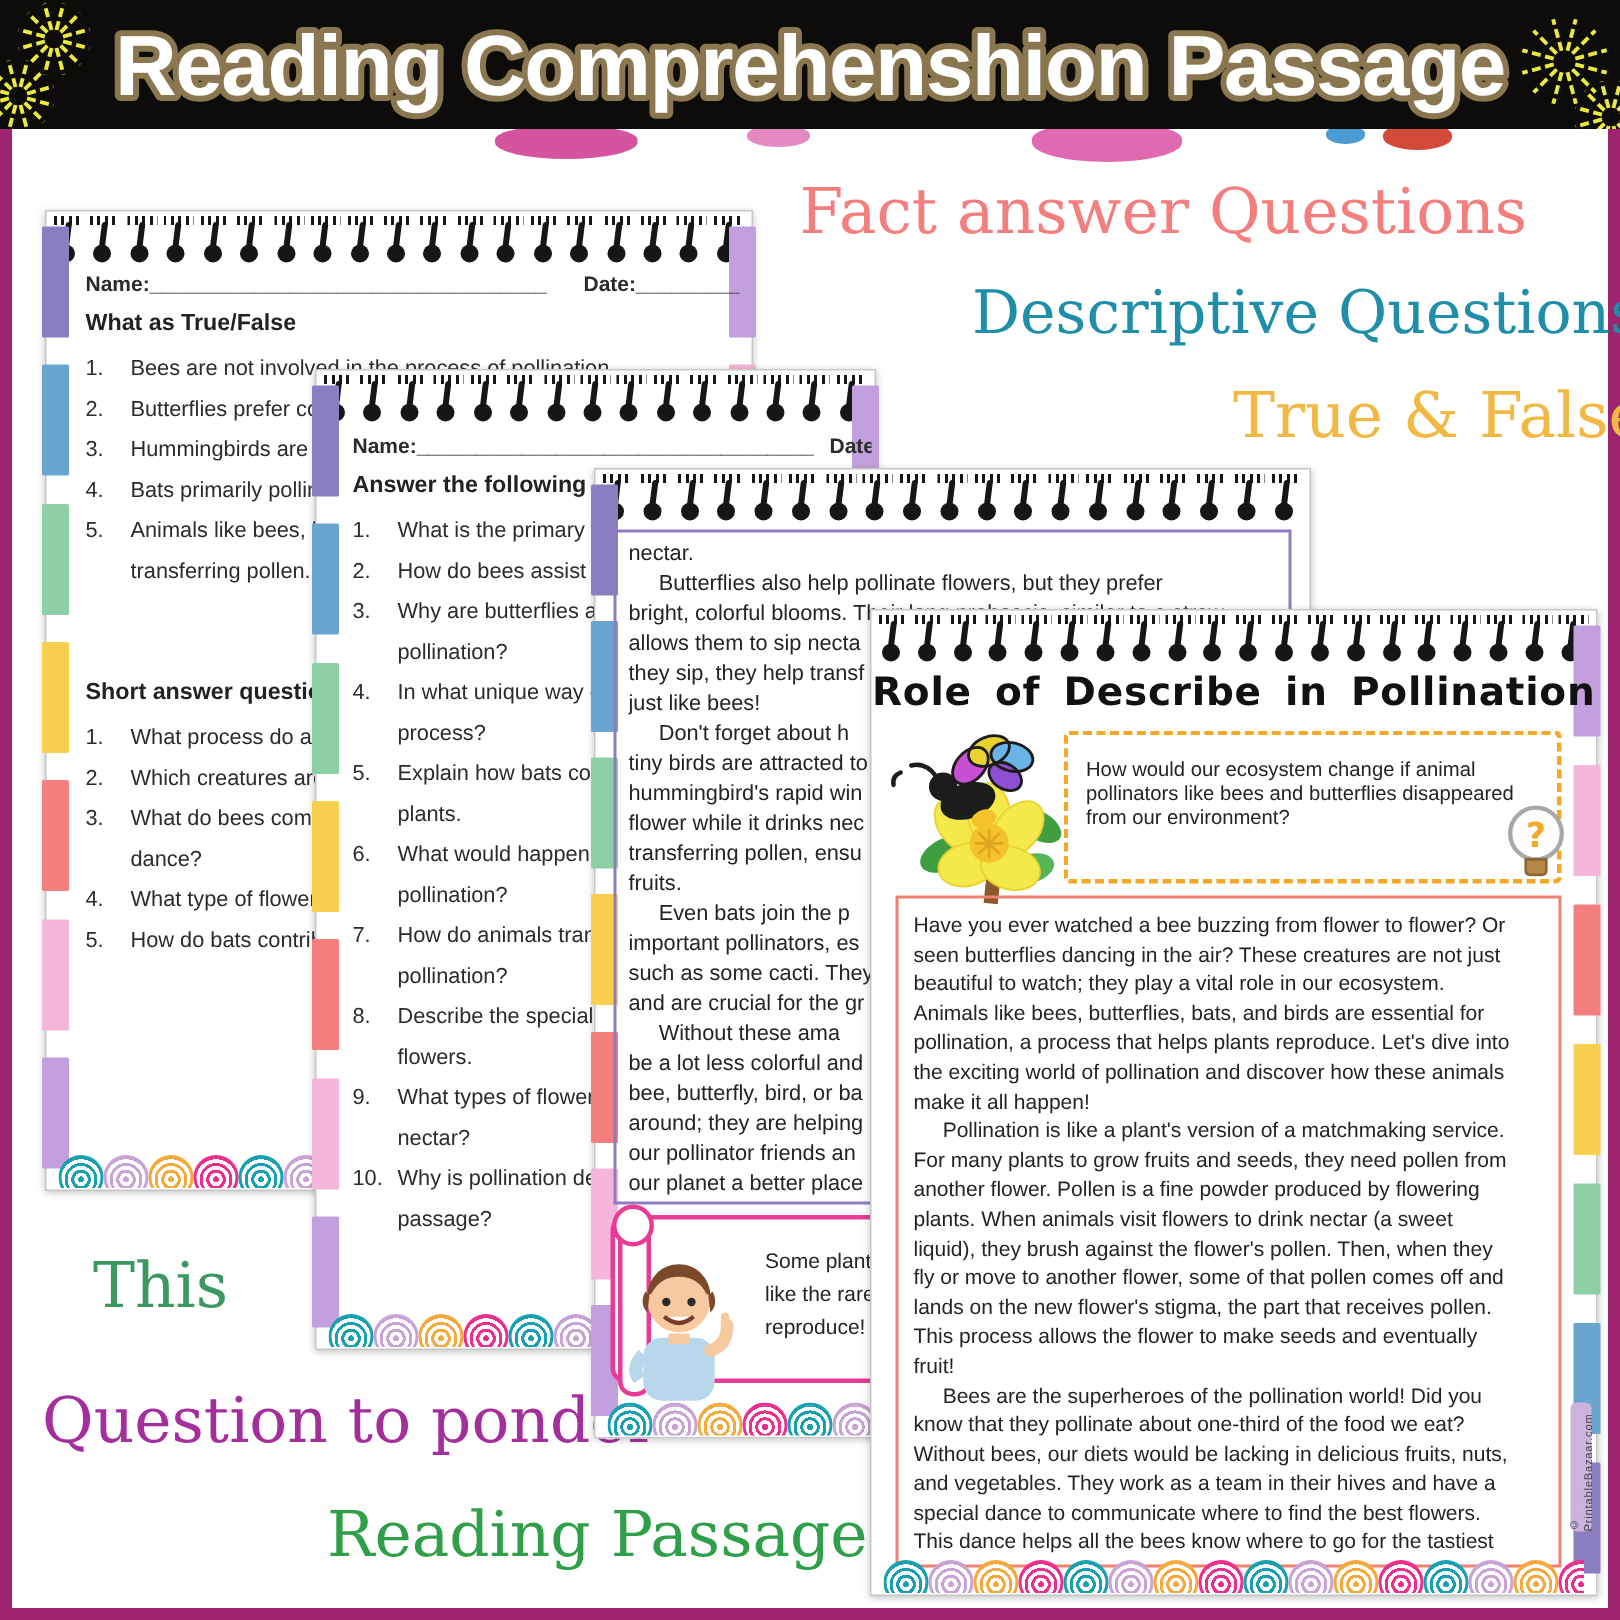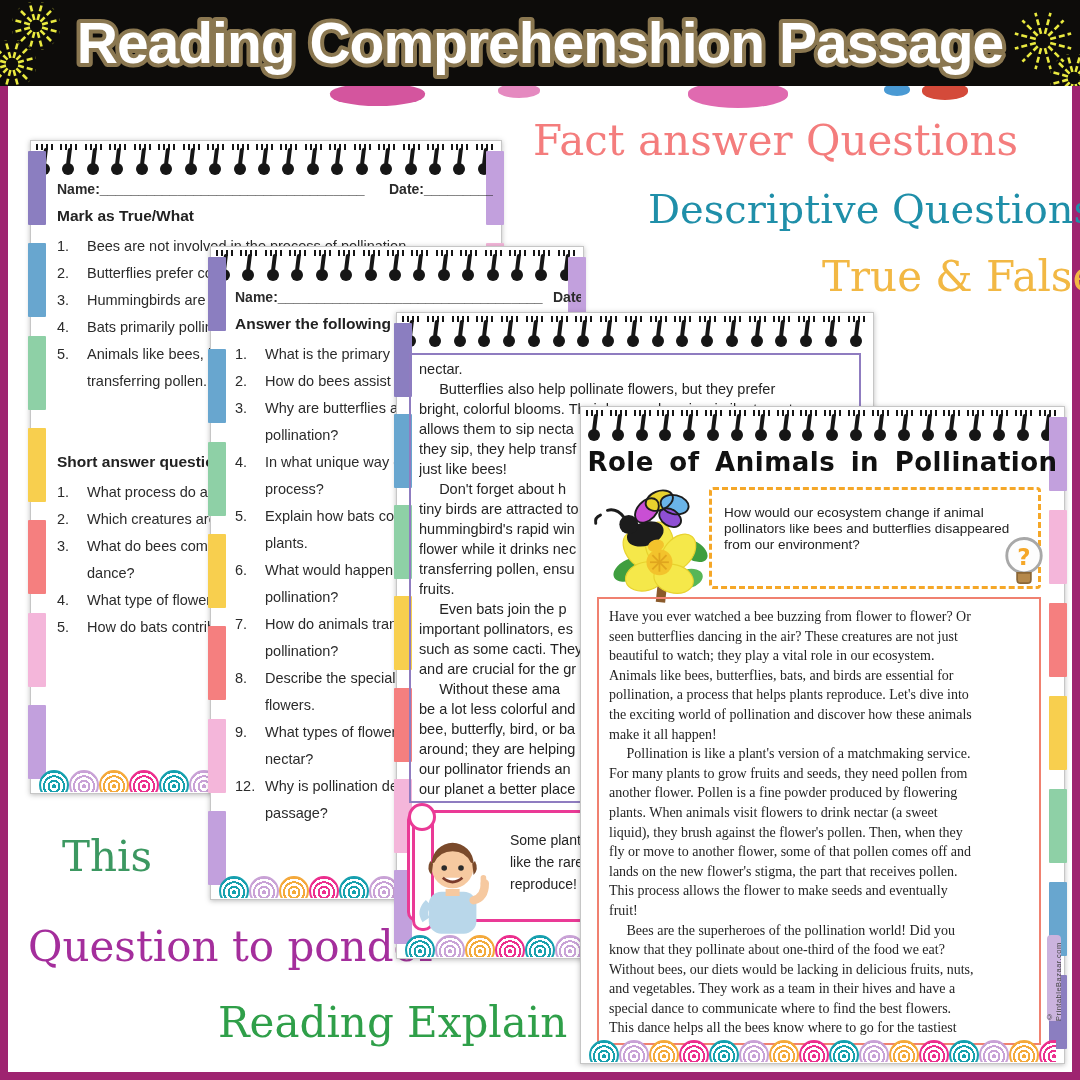--- a/index.html
+++ b/index.html
@@ -59,21 +59,21 @@
   .boy-svg{position:absolute;left:6px;top:16px;z-index:5;}
 
   
   .main-title{position:absolute;left:0;right:0;top:40px;text-align:center;
               font-family:"DejaVu Sans",sans-serif;font-weight:bold;font-size:26px;color:#111;letter-spacing:.5px;word-spacing:6px;}
   .q-box{position:absolute;left:128px;top:80px;width:332px;height:102px;border:3px dashed #f5a728;border-radius:4px;
          box-sizing:border-box;padding:15px 10px 0 12px;}
   .q-box-text{font-size:13.5px;line-height:16px;color:#242424;white-space:pre-line;}
   .pass-box-4{position:absolute;left:16px;top:190px;width:444px;height:448px;border:2px solid #f08170;
               box-sizing:border-box;padding:8px 10px;overflow:hidden;}
-  .pass-text-4{font-size:14px;line-height:19.6px;color:#242424;white-space:pre;overflow:hidden;font-family:Liberation Serif, serif;}
+  .pass-text-4{font-size:14px;line-height:19.6px;color:#242424;white-space:pre;overflow:hidden;}
   .flower-svg{position:absolute;left:10px;top:70px;}
   .bulb-svg{position:absolute;left:420px;top:128px;}
   .copyright{position:absolute;right:3px;top:528px;width:14px;height:86px;background:#cbb3de;border-radius:4px;
              writing-mode:vertical-rl;transform:rotate(180deg);font-size:7.5px;color:#444;
              display:flex;align-items:center;justify-content:center;letter-spacing:.5px;}
 </style>
 </head>
 <body>
 
 <div class="banner">
@@ -144,21 +144,21 @@
 <div class="blob" style="left:498px;top:84px;width:42px;height:14px;background:#e58ac0;"></div>
 <div class="blob" style="left:688px;top:82px;width:100px;height:26px;background:#e06ab0;"></div>
 <div class="blob" style="left:884px;top:84px;width:26px;height:12px;background:#4a9ad4;"></div>
 <div class="blob" style="left:922px;top:83px;width:46px;height:17px;background:#d44a3a;"></div>
 
 <div class="cat-label" style="left:533px;top:116px;font-size:42px;color:#f47d7d;">Fact answer Questions</div>
 <div class="cat-label" style="left:648px;top:186px;font-size:40px;color:#1f8fa9;">Descriptive Questions</div>
 <div class="cat-label" style="left:822px;top:252px;font-size:42px;color:#f2b844;">True &amp; False</div>
 <div class="cat-label" style="left:62px;top:832px;font-size:42px;color:#3c9861;">This</div>
 <div class="cat-label" style="left:28px;top:922px;font-size:42px;color:#a42e9c;">Question to ponder</div>
-<div class="cat-label" style="left:218px;top:998px;font-size:42px;color:#2f9f49;">Reading Explain</div>
+<div class="cat-label" style="left:218px;top:998px;font-size:42px;color:#2f9f49;">Reading Passage</div>
 
 <div class="page" style="left:30px;top:140px;width:470px;height:652px;z-index:10;">
   <div class="spiral-row">
       <span class="coil">
         <i class="tk"></i>
         <i class="st"></i>
         <i class="bl"></i>
       </span>
       <span class="coil">
         <i class="tk"></i>
@@ -266,21 +266,21 @@
       <span style="background: rgb(245, 127, 127);"></span>
       <span style="background: rgb(248, 207, 78);"></span>
       <span style="background: rgb(142, 208, 166);"></span>
       <span style="background: rgb(104, 166, 207);"></span>
       <span style="background: rgb(139, 126, 192);"></span>
     </div>
   <div class="name-row" style="left:26px;top:40px;right:8px;">
     <span>Name:</span><span>__________________________________</span>
     <span style="position:absolute;left:332px;"><span>Date:</span><span>______________</span></span>
   </div>
-  <div class="ws-heading" style="left:26px;top:66px;">Mark as True/What</div>
+  <div class="ws-heading" style="left:26px;top:66px;">What as True/False</div>
   <div class="qlist" style="left:26px;top:92px;right:6px;">
       <div class="qrow">
         <span class="qnum">1.</span>
         <div class="qtext">Bees are not involved in the process of pollination.</div>
       </div>
       <div class="qrow">
         <span class="qnum">2.</span>
         <div class="qtext">Butterflies prefer colorfu</div>
       </div>
       <div class="qrow">
@@ -480,21 +480,21 @@
         <span class="qnum">8.</span>
         <div class="qtext">Describe the special cor
 flowers.</div>
       </div>
       <div class="qrow">
         <span class="qnum">9.</span>
         <div class="qtext">What types of flowers a
 nectar?</div>
       </div>
       <div class="qrow">
-        <span class="qnum">12.</span>
+        <span class="qnum">10.</span>
         <div class="qtext">Why is pollination descr
 passage?</div>
       </div>
     </div>
   <div class="swirl-row">
       <span class="swirl" style="border: 2.5px solid rgb(23, 160, 175); background: repeating-radial-gradient(circle at 50% 55%, rgb(23, 160, 175) 0px, rgb(23, 160, 175) 2px, rgb(255, 255, 255) 2px, rgb(255, 255, 255) 4.5px);"></span>
       <span class="swirl" style="border: 2.5px solid rgb(201, 162, 214); background: repeating-radial-gradient(circle at 50% 55%, rgb(201, 162, 214) 0px, rgb(201, 162, 214) 2px, rgb(255, 255, 255) 2px, rgb(255, 255, 255) 4.5px);"></span>
       <span class="swirl" style="border: 2.5px solid rgb(244, 169, 60); background: repeating-radial-gradient(circle at 50% 55%, rgb(244, 169, 60) 0px, rgb(244, 169, 60) 2px, rgb(255, 255, 255) 2px, rgb(255, 255, 255) 4.5px);"></span>
       <span class="swirl" style="border: 2.5px solid rgb(236, 47, 142); background: repeating-radial-gradient(circle at 50% 55%, rgb(236, 47, 142) 0px, rgb(236, 47, 142) 2px, rgb(255, 255, 255) 2px, rgb(255, 255, 255) 4.5px);"></span>
       <span class="swirl" style="border: 2.5px solid rgb(23, 160, 175); background: repeating-radial-gradient(circle at 50% 55%, rgb(23, 160, 175) 0px, rgb(23, 160, 175) 2px, rgb(255, 255, 255) 2px, rgb(255, 255, 255) 4.5px);"></span>
@@ -785,21 +785,21 @@
     </div>
   <div class="tabs right">
       <span style="background: rgb(194, 160, 221);"></span>
       <span style="background: rgb(244, 182, 218);"></span>
       <span style="background: rgb(245, 127, 127);"></span>
       <span style="background: rgb(248, 207, 78);"></span>
       <span style="background: rgb(142, 208, 166);"></span>
       <span style="background: rgb(104, 166, 207);"></span>
       <span style="background: rgb(139, 126, 192);"></span>
     </div>
-  <div class="main-title">Role of Animals in Pollination</div>
+  <div class="main-title">Role of Describe in Pollination</div>
 
   <svg class="flower-svg" width="118" height="128" viewBox="0 0 100 108">
     <rect x="56" y="84" width="8" height="22" fill="#8a5a2b" transform="rotate(6 60 95)"></rect>
     <ellipse cx="34" cy="78" rx="16" ry="9" fill="#3f9e3f" transform="rotate(-25 34 78)"></ellipse>
     <ellipse cx="86" cy="62" rx="14" ry="8" fill="#3f9e3f" transform="rotate(30 86 62)"></ellipse>
     <ellipse cx="82" cy="86" rx="13" ry="8" fill="#57b657" transform="rotate(-15 82 86)"></ellipse>
     <g fill="#f5e84a" stroke="#e8d22e" stroke-width="1">
       <ellipse cx="42" cy="62" rx="12" ry="18" transform="rotate(-40 42 62)"></ellipse>
       <ellipse cx="58" cy="56" rx="12" ry="18" transform="rotate(-5 58 56)"></ellipse>
       <ellipse cx="74" cy="64" rx="12" ry="18" transform="rotate(40 74 64)"></ellipse>

